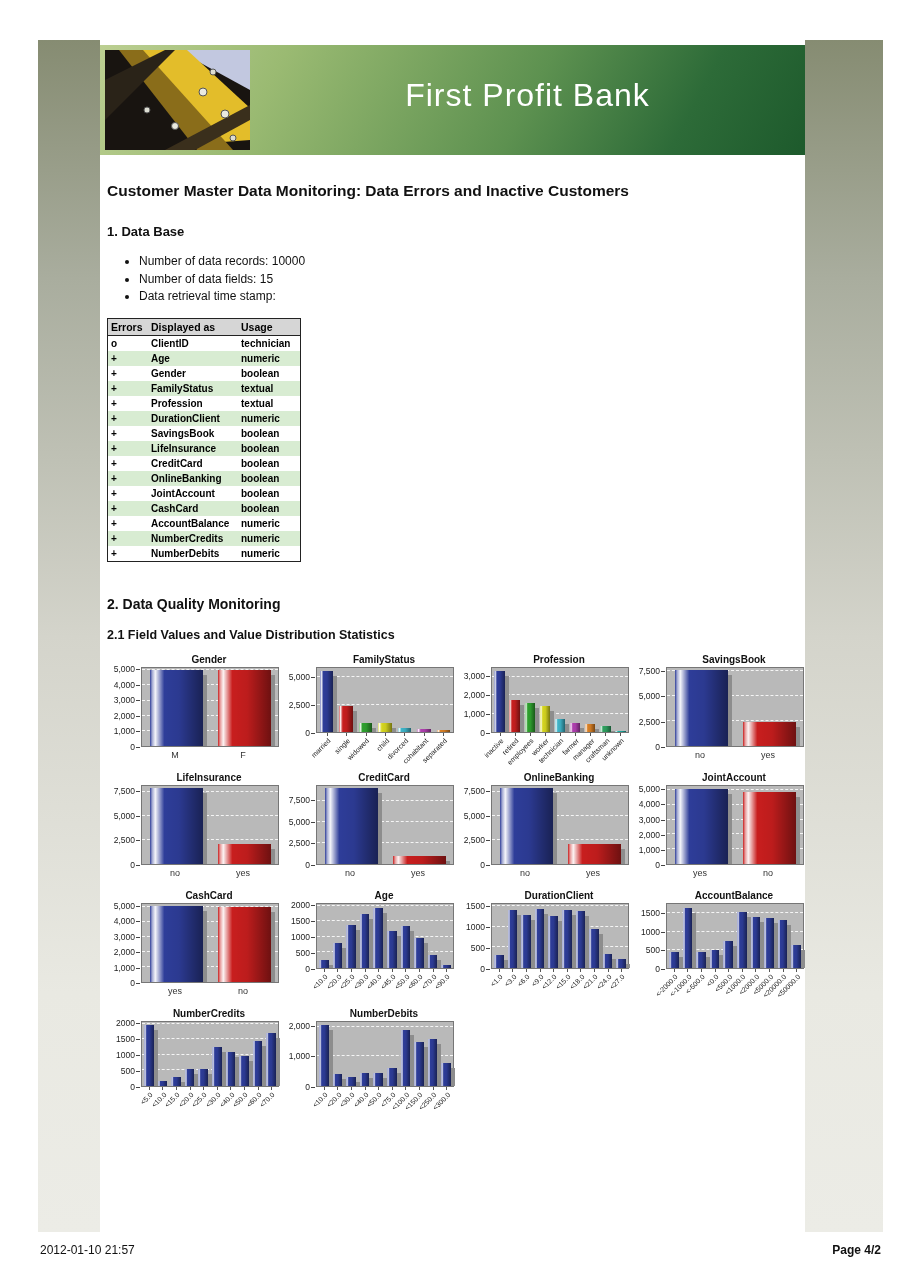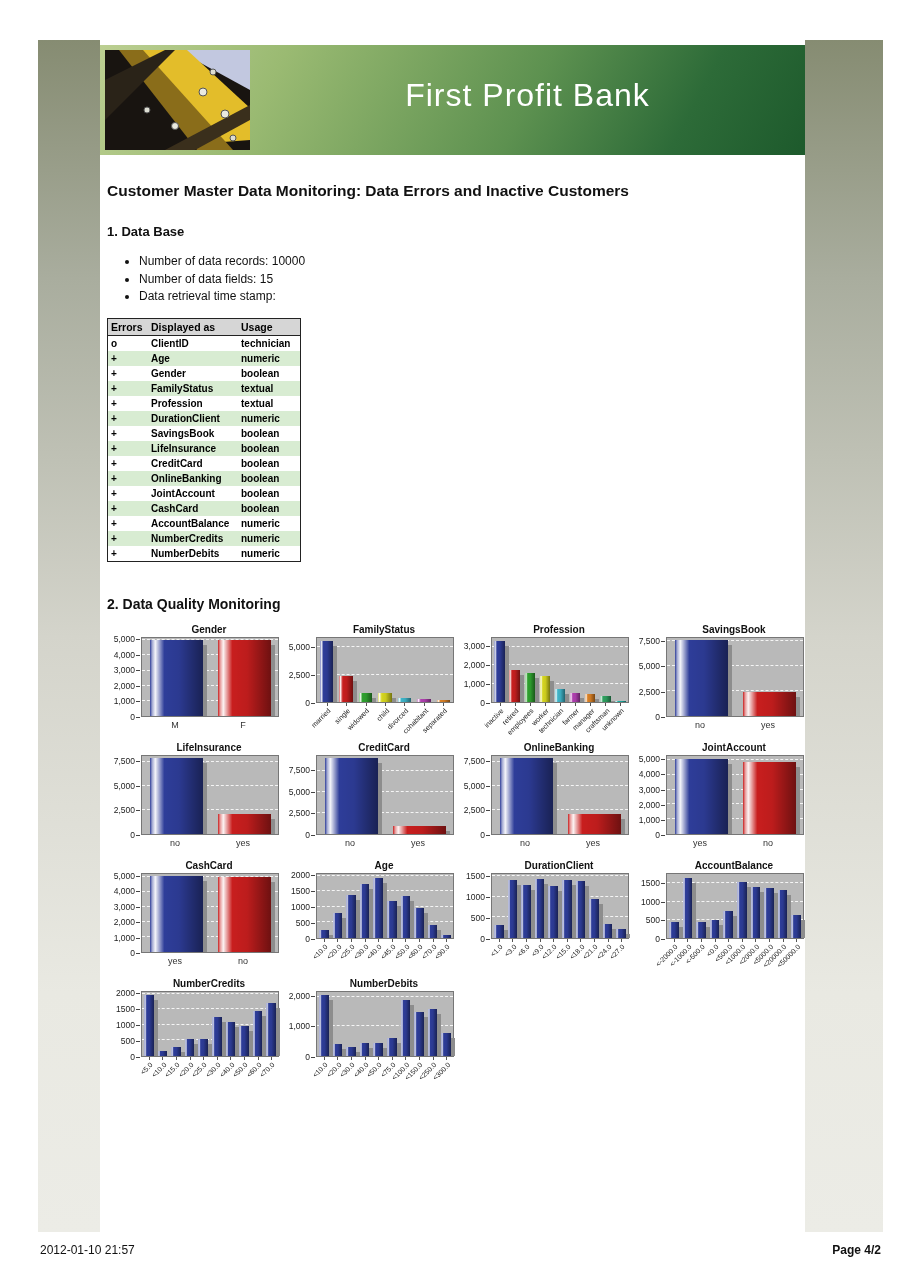--- a/index.html
+++ b/index.html
@@ -148,20 +148,21 @@
             </tr>
             <tr>
               <td class="c1">+</td>
               <td class="c2">NumberDebits</td>
               <td class="c3">numeric</td>
             </tr>
           </tbody>
       </table>
 
       <div class="h2b">2. Data Quality Monitoring</div>
+      <div class="h3b">2.1 Field Values and Value Distribution Statistics</div>
 
       <div class="grid" id="grid">
           <div class="chart">
             <div class="ct">Gender</div>
             <div style="position: relative; height: 120px;">
               <span style="position: absolute; left: 0px; width: 28px; top: 75px; text-align: right; font-size: 8.5px; color: rgb(34, 34, 34); line-height: 10px;">0</span>
               <div style="position: absolute; left: 29px; width: 4px; height: 1px; background: rgb(68, 68, 68); top: 80px;"></div>
               <span style="position: absolute; left: 0px; width: 28px; top: 59px; text-align: right; font-size: 8.5px; color: rgb(34, 34, 34); line-height: 10px;">1,000</span>
               <div style="position: absolute; left: 29px; width: 4px; height: 1px; background: rgb(68, 68, 68); top: 64px;"></div>
               <span style="position: absolute; left: 0px; width: 28px; top: 44px; text-align: right; font-size: 8.5px; color: rgb(34, 34, 34); line-height: 10px;">2,000</span>

